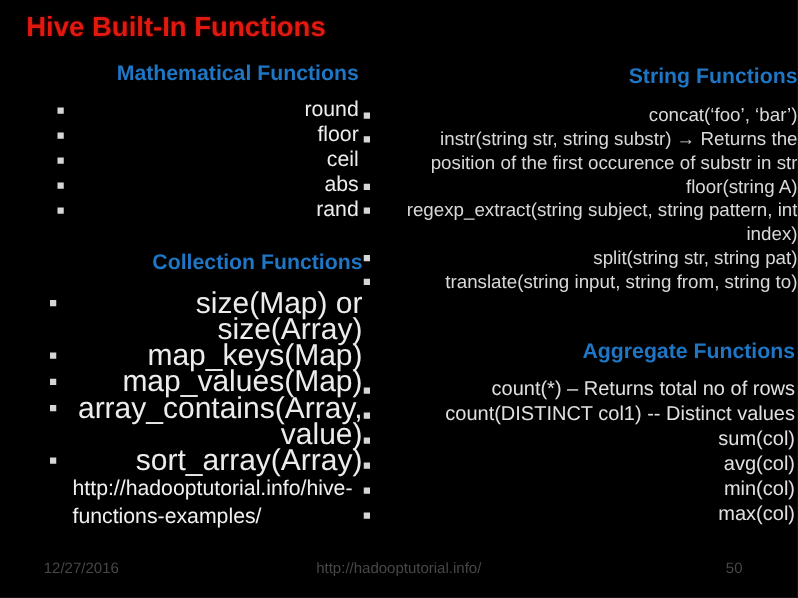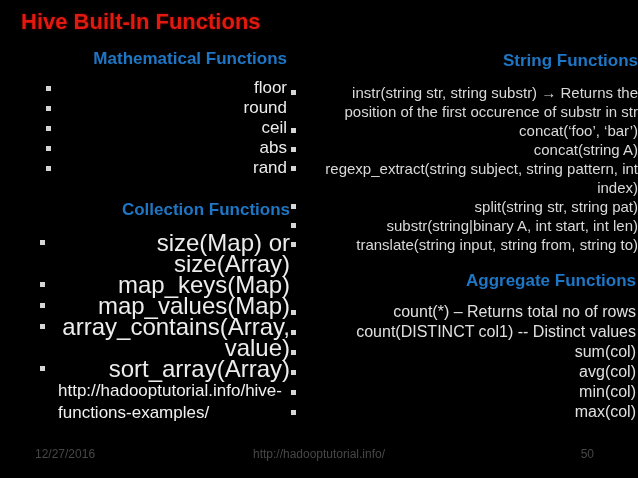--- a/index.html
+++ b/index.html
@@ -65,48 +65,47 @@
 </head>
 <body>
 
 <div class="slide">
 
   <div class="title">Hive Built-In Functions</div>
 
   <div class="section" id="sec-math">
     <h2>Mathematical Functions</h2>
     <ul class="blist">
+        <li>round</li>
         <li>floor</li>
-        <li>round</li>
         <li>ceil</li>
         <li>abs</li>
         <li>rand</li>
       </ul>
   </div>
 
   <div class="section" id="sec-coll">
     <h2>Collection Functions</h2>
     <ul class="blist">
         <li>size(Map)  or size(Array)</li>
         <li>map_keys(Map)</li>
         <li>map_values(Map)</li>
         <li>array_contains(Array, value)</li>
         <li>sort_array(Array)</li>
       </ul>
   </div>
 
   <div class="section" id="sec-string">
     <h2>String Functions</h2>
     <ul class="blist">
+        <li>concat(‘foo’, ‘bar’)</li>
         <li>instr(string str, string substr)  → Returns the position of the first occurence of substr in str</li>
-        <li>concat(‘foo’, ‘bar’)</li>
-        <li>concat(string A)</li>
+        <li>floor(string A)</li>
         <li>regexp_extract(string subject, string pattern, int index)</li>
         <li>split(string str, string pat)</li>
-        <li>substr(string|binary A, int start, int len)</li>
         <li>translate(string input, string from, string to)</li>
       </ul>
   </div>
 
   <div class="section" id="sec-agg">
     <h2>Aggregate Functions</h2>
     <ul class="blist">
         <li>count(*) – Returns total no of rows</li>
         <li>count(DISTINCT col1)  -- Distinct values</li>
         <li>sum(col)</li>

